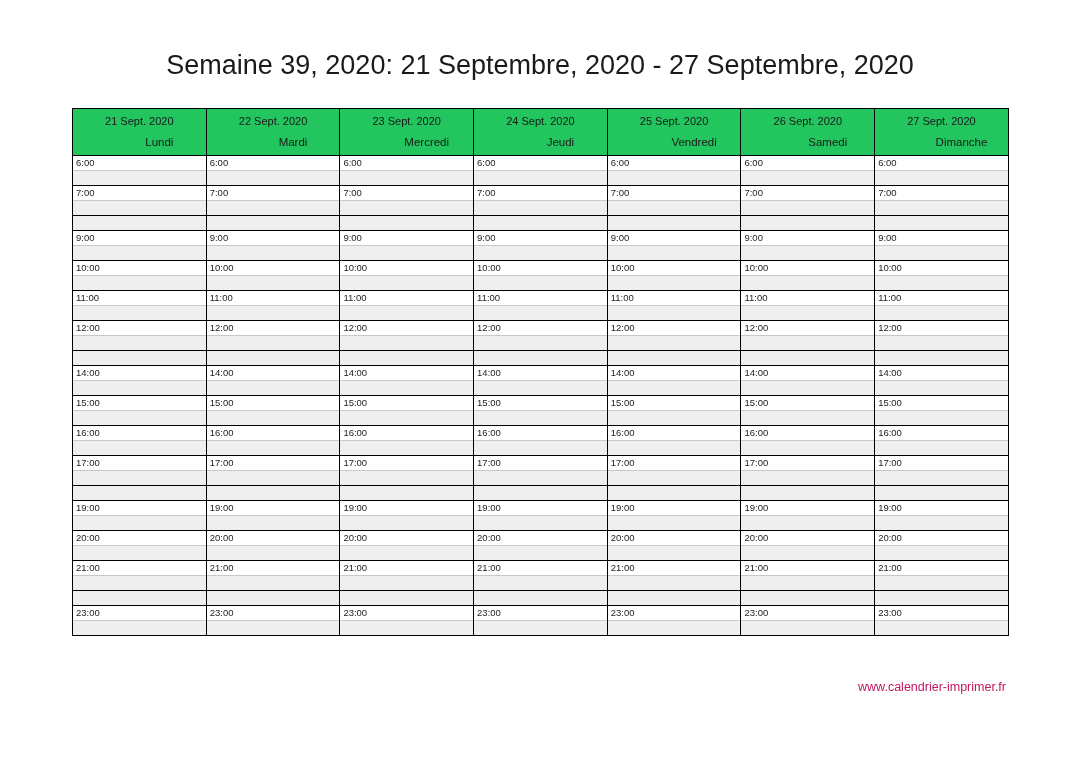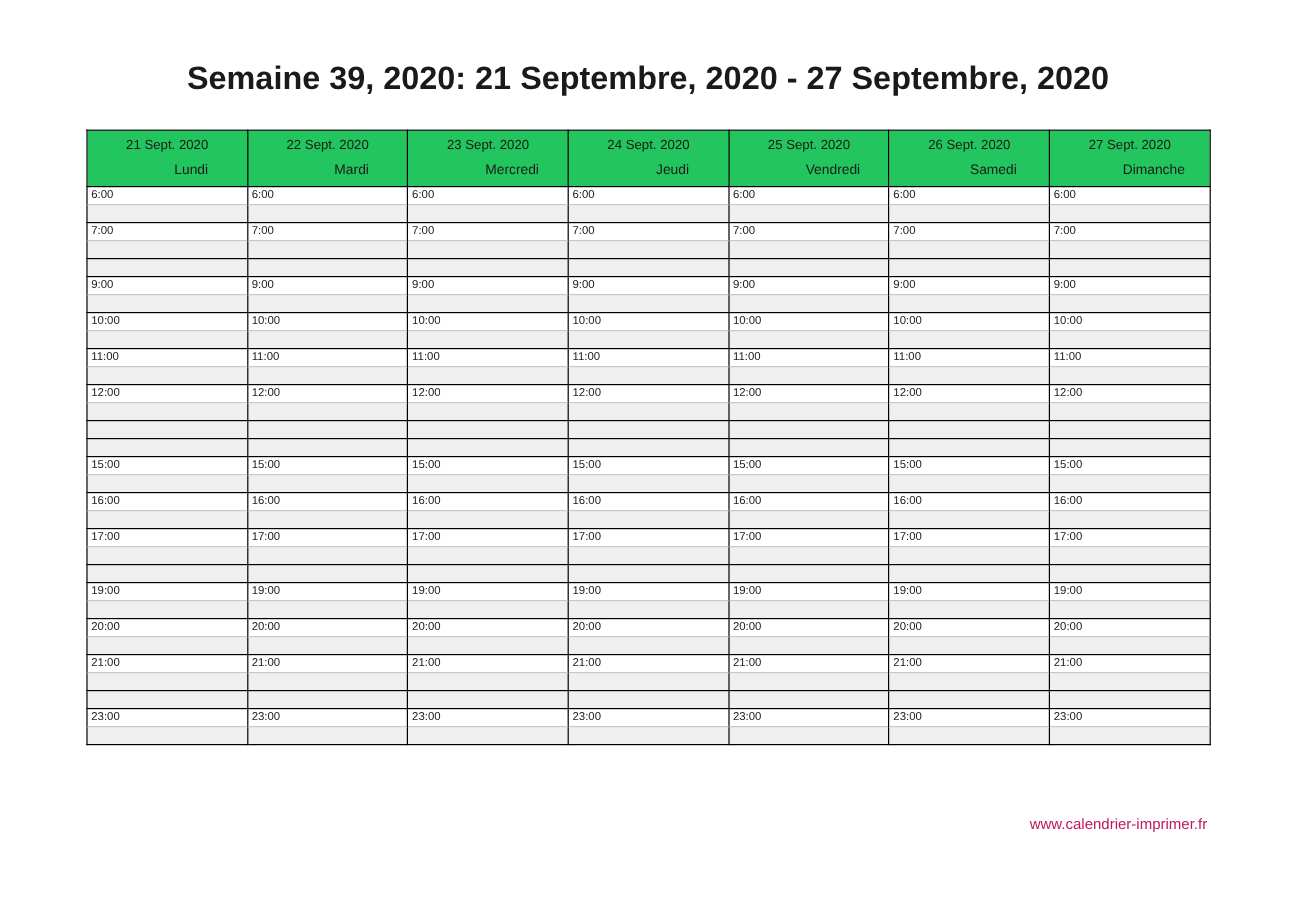--- a/index.html
+++ b/index.html
@@ -16,21 +16,21 @@
   }
   .page {
     position: relative;
     width: 1080px;
     height: 763px;
     box-sizing: border-box;
   }
   .title {
     text-align: center;
     font-size: 27px;
-    font-weight: 700;
+    font-weight: 400;
     color: #1a1a1a;
     padding-top: 50px;
     letter-spacing: 0px;
   }
   .table-wrap {
     position: absolute;
     left: 72px;
     top: 108px;
     width: 936px;
   }
@@ -347,20 +347,43 @@
           </tr>
           <tr class="half-row">
             <td class="half-cell"></td>
             <td class="half-cell"></td>
             <td class="half-cell"></td>
             <td class="half-cell"></td>
             <td class="half-cell"></td>
             <td class="half-cell"></td>
             <td class="half-cell"></td>
           </tr>
+          <tr class="hour-row">
+            <td class="hour-cell">
+              <span class="hlabel">14:00</span>
+            </td>
+            <td class="hour-cell">
+              <span class="hlabel">14:00</span>
+            </td>
+            <td class="hour-cell">
+              <span class="hlabel">14:00</span>
+            </td>
+            <td class="hour-cell">
+              <span class="hlabel">14:00</span>
+            </td>
+            <td class="hour-cell">
+              <span class="hlabel">14:00</span>
+            </td>
+            <td class="hour-cell">
+              <span class="hlabel">14:00</span>
+            </td>
+            <td class="hour-cell">
+              <span class="hlabel">14:00</span>
+            </td>
+          </tr>
           <tr class="half-row">
             <td class="half-cell"></td>
             <td class="half-cell"></td>
             <td class="half-cell"></td>
             <td class="half-cell"></td>
             <td class="half-cell"></td>
             <td class="half-cell"></td>
             <td class="half-cell"></td>
           </tr>
           <tr class="hour-row">

